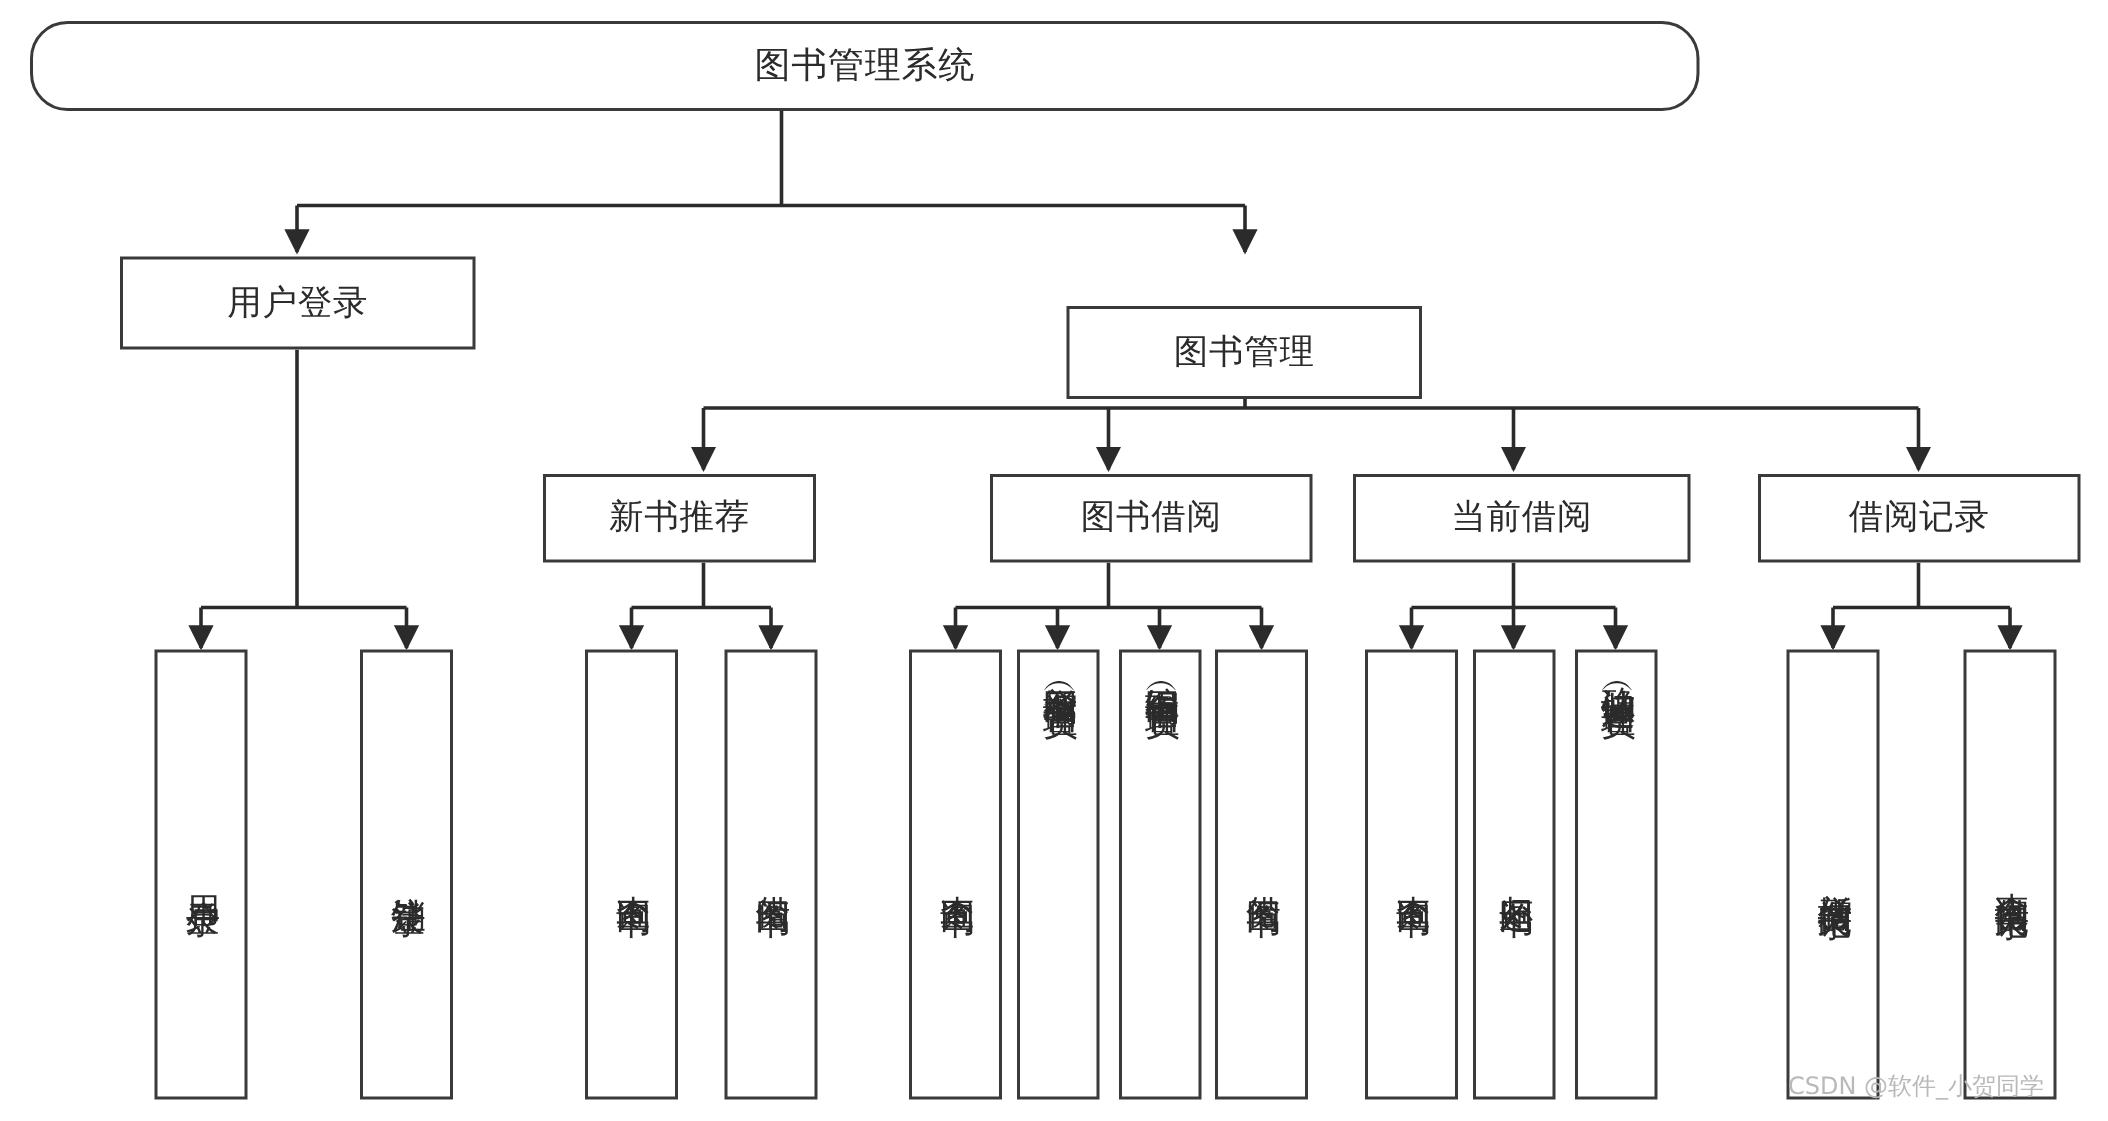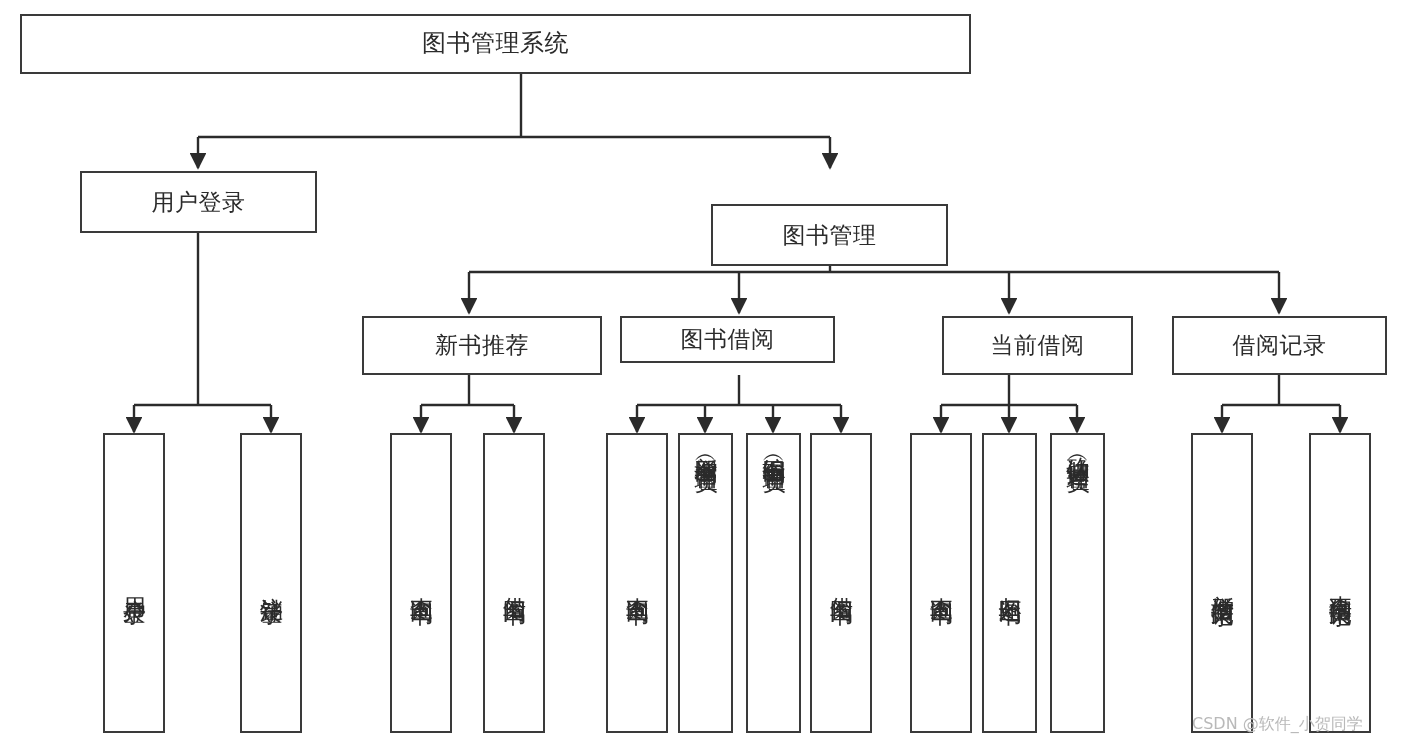--- a/index.html
+++ b/index.html
@@ -122,38 +122,38 @@
       <path d="M 1009 405 L 1009 432" marker-end="url(#arrow)"></path>
       <path d="M 1077 405 L 1077 432" marker-end="url(#arrow)"></path>
 
       <path d="M 1279 375 L 1279 405"></path>
       <path d="M 1222 405 L 1340 405"></path>
       <path d="M 1222 405 L 1222 432" marker-end="url(#arrow)"></path>
       <path d="M 1340 405 L 1340 432" marker-end="url(#arrow)"></path>
     </g>
   </svg>
 
-  <div class="node root horiz" style="left:20px; top:14px; width:951px; height:60px;">
+  <div class="node root horiz" style="left:20px; top:14px; width:1113px; height:60px;border-radius:25px;">
     <span class="label">图书管理系统</span>
   </div>
 
   <div class="node horiz" style="left:80px; top:171px; width:237px; height:62px;">
     <span class="label">用户登录</span>
   </div>
   <div class="node horiz" style="left:711px; top:171px; width:237px; height:62px;margin-top:33px;">
     <span class="label">图书管理</span>
   </div>
 
-  <div class="node horiz" style="left:362px; top:316px; width:240px; height:59px;">
+  <div class="node horiz" style="left:362px; top:316px; width:182px; height:59px;">
     <span class="label">新书推荐</span>
   </div>
-  <div class="node horiz" style="left:620px; top:316px; width:215px; height:47px;">
+  <div class="node horiz" style="left:660px; top:316px; width:215px; height:59px;font-family:Liberation Serif, serif;">
     <span class="label">图书借阅</span>
   </div>
-  <div class="node horiz" style="left:902px; top:316px; width:191px; height:59px;margin-left:40px;">
+  <div class="node horiz" style="left:902px; top:316px; width:225px; height:59px;">
     <span class="label">当前借阅</span>
   </div>
   <div class="node horiz" style="left:1172px; top:316px; width:215px; height:59px;justify-content:center;">
     <span class="label">借阅记录</span>
   </div>
 
   <div class="node vert centered" style="left:103px; top:433px; width:62px; height:300px;">
     <span class="label">用户登录</span>
   </div>
   <div class="node vert centered" style="left:240px; top:433px; width:62px; height:300px;">

